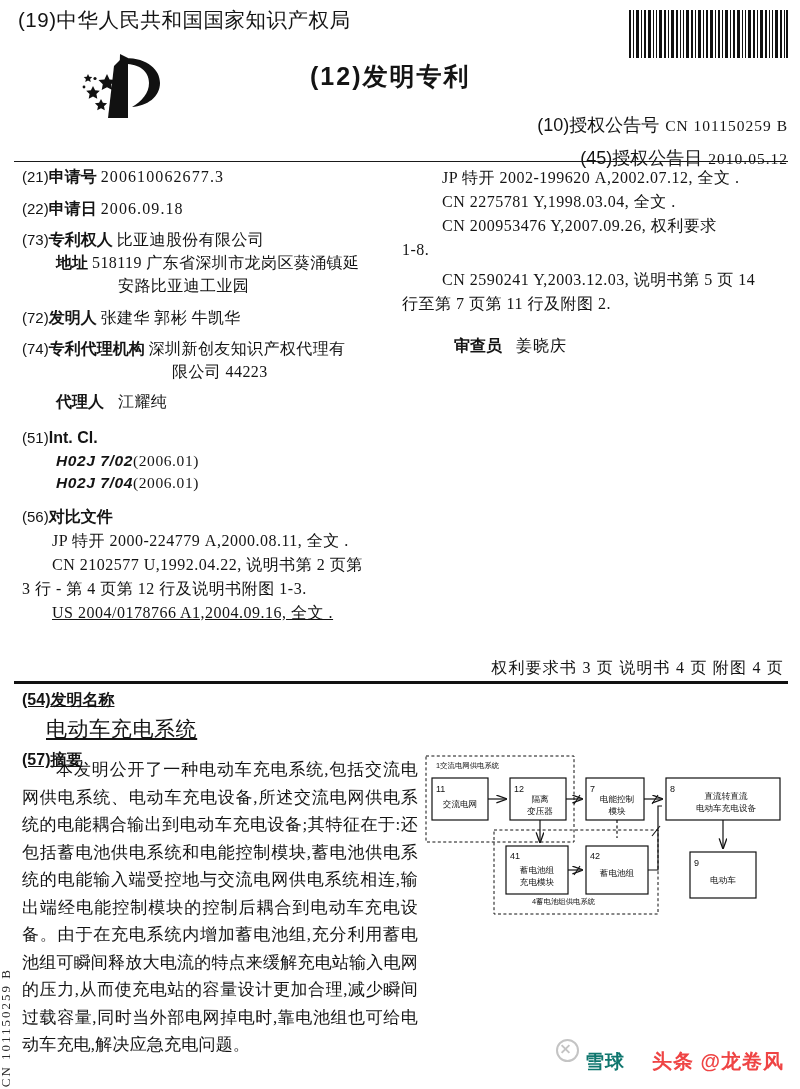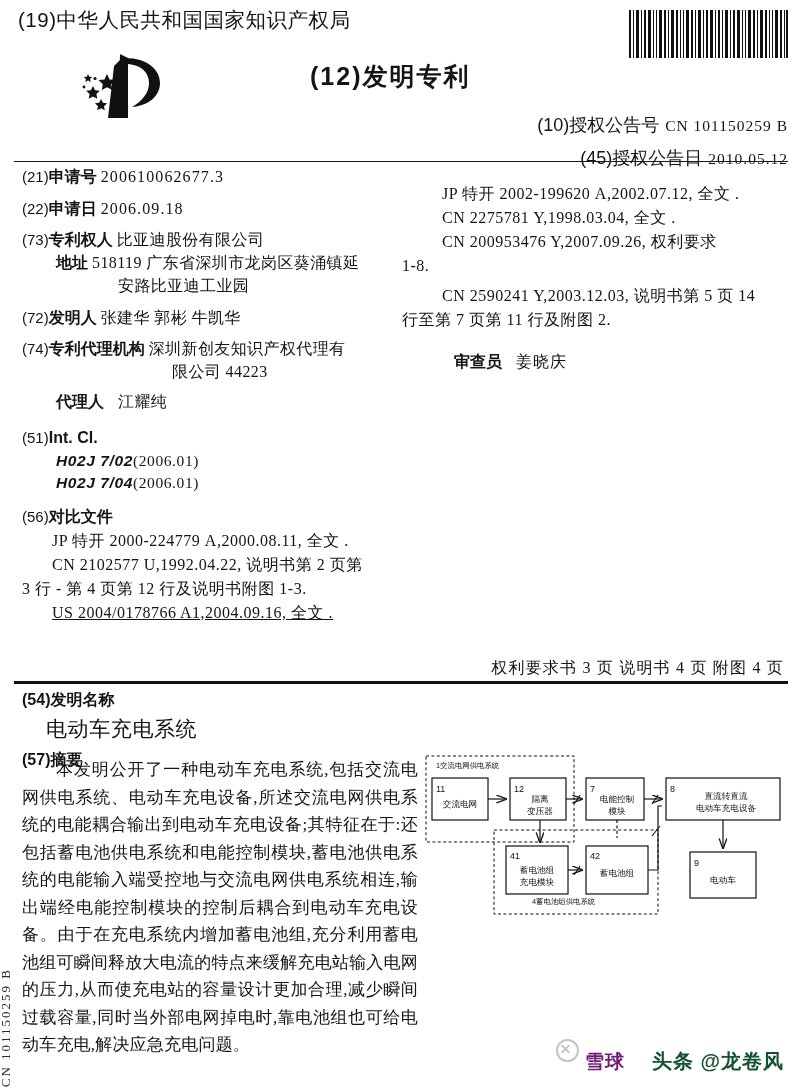--- a/index.html
+++ b/index.html
@@ -83,21 +83,21 @@
   .examiner { margin-top:20px; padding-left:34px; font-size:16px; }
   .examiner .lbl { font-family:"Liberation Sans", sans-serif; font-weight:700; }
   .examiner .nm { margin-left:14px; letter-spacing:1px; }
 
   .pagecounts {
     position:absolute; right:16px; top:492px;
     font-size:16px; letter-spacing:1.2px; white-space:nowrap;
   }
 
   
-  .lower { position:absolute; left:0; top:690px; width:632px; }
+  .lower { position:absolute; left:0; top:690px; width:632px;text-decoration:underline; }
   .sec-head {
     font-family:"Liberation Sans", sans-serif; font-size:16px; font-weight:600;
     margin-left:22px;
   }
   .sec-head .code { font-weight:600; }
   .title-text { margin-left:46px; font-size:21px; letter-spacing:.6px; margin-top:4px; }
 
   .abstract {
     position:absolute; left:22px; top:66px; width:396px;
     font-size:17px; line-height:1.62; text-align:justify;
@@ -115,32 +115,32 @@
     transform:rotate(180deg);
     font-size:13px; letter-spacing:2px; color:#2a2a2a;
     font-family:"Liberation Serif", serif;
     white-space:nowrap;
   }
 
   
   .wm { position:absolute; bottom:14px; display:flex; align-items:center; gap:6px;
         color:#b9b9b9; font-family:"Liberation Sans", sans-serif; }
   .wm-left { left:556px; font-size:19px; font-weight:700; letter-spacing:1px; }
-  .wm-right { left:652px; font-size:20px; font-weight:700; color:#14532d; letter-spacing:1px; }
+  .wm-right { left:652px; font-size:20px; font-weight:700; color:#ef4444; letter-spacing:1px; }
   .wm-ring {
     width:19px; height:19px; border:2px solid #c4c4c4; border-radius:50%;
     display:inline-block; position:relative;
   }
   .wm-ring::before, .wm-ring::after {
     content:""; position:absolute; left:2px; top:7px; width:11px; height:2px;
     background:#c4c4c4;
   }
   .wm-ring::before { transform:rotate(45deg); }
   .wm-ring::after { transform:rotate(-45deg); }
-  .wm-faint { color:#701a75;margin-top:24px; }
+  .wm-faint { color:#0f766e;margin-top:24px; }
 </style>
 </head>
 <body>
 
 <div class="page">
 
   <div class="masthead">
 
     <div class="office-line">
       <span class="num">(19)</span><span>中华人民共和国国家知识产权局</span>
@@ -278,21 +278,21 @@
       <div class="fld" style="margin-top:12px;">
         <span class="code">(56)</span><span class="lbl">对比文件</span>
         <span class="cont ref-line" style="padding-left:30px;">JP  特开 2000-224779  A,2000.08.11, 全文 .</span>
         <span class="cont ref-line" style="padding-left:30px;">CN  2102577  U,1992.04.22, 说明书第 2 页第</span>
         <span class="cont ref-line ref-flush">3 行 - 第 4 页第 12 行及说明书附图 1-3.</span>
         <span class="cont ref-line" style="padding-left:30px;text-decoration:underline;">US  2004/0178766  A1,2004.09.16, 全文 .</span>
       </div>
     </div>
 
     <div class="col-right">
-      <div class="fld" style="margin-bottom:0;margin-top:16px;">
+      <div class="fld" style="margin-bottom:0;">
         <span class="cont ref-line" style="padding-left:22px;">JP  特开 2002-199620  A,2002.07.12, 全文 .</span>
         <span class="cont ref-line" style="padding-left:22px;">CN  2275781  Y,1998.03.04, 全文 .</span>
         <span class="cont ref-line" style="padding-left:22px;">CN  200953476  Y,2007.09.26, 权利要求</span>
         <span class="cont ref-line" style="padding-left:0;margin-left:-18px;">1-8.</span>
         <span class="cont ref-line" style="padding-left:22px;margin-top:6px;">CN  2590241  Y,2003.12.03, 说明书第 5 页 14</span>
         <span class="cont ref-line" style="padding-left:0;margin-left:-18px;">行至第 7 页第 11 行及附图 2.</span>
       </div>
 
       <div class="examiner">
         <span class="lbl">审查员</span><span class="nm">姜晓庆</span>

